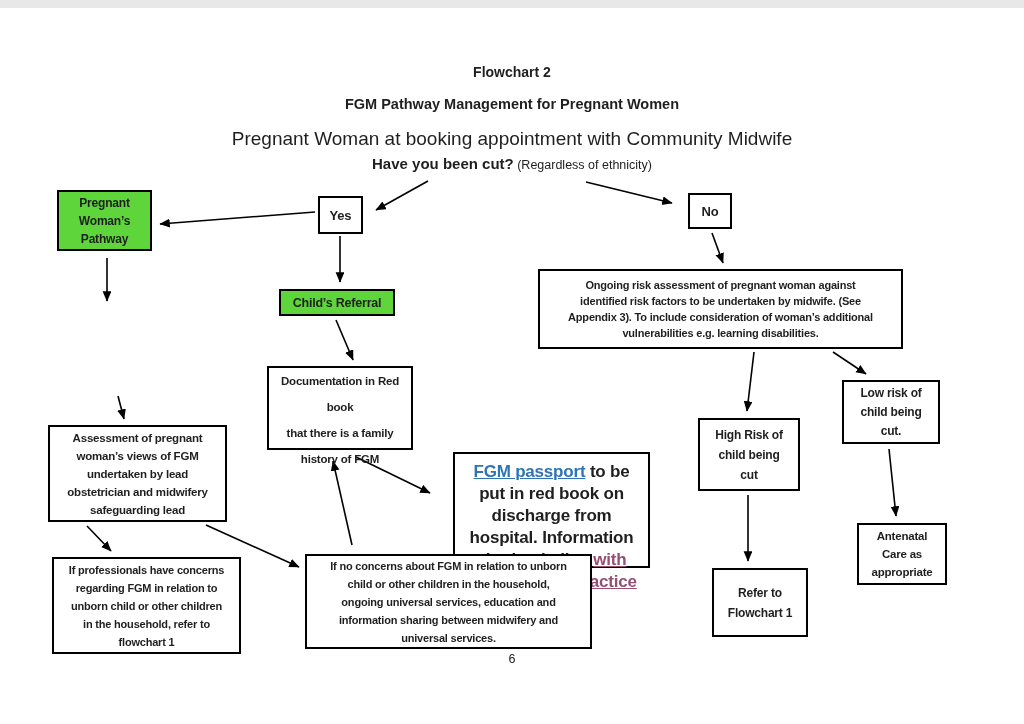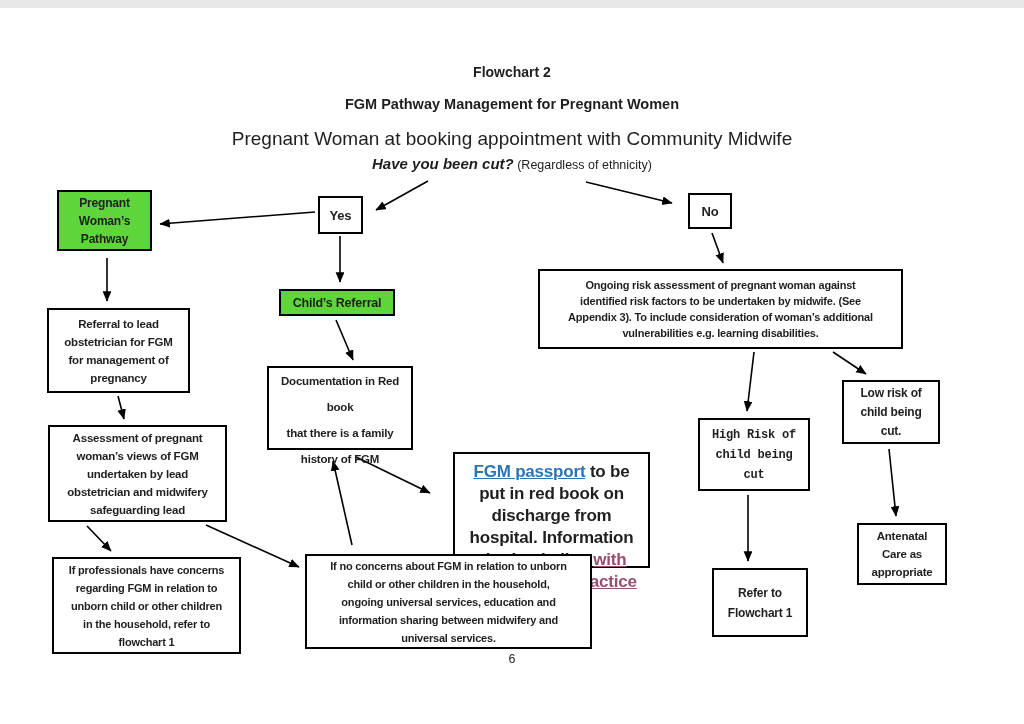--- a/index.html
+++ b/index.html
@@ -6,21 +6,21 @@
   .stage{
     position:relative;width:1024px;height:724px;background:#ffffff;
     font-family:"Liberation Sans",sans-serif;color:var(--text-black,#1f1f1f);
     overflow:hidden;margin:8px auto;
   }
   .hdr{position:absolute;left:0;width:1024px;text-align:center;}
   #h-title1{top:56px;font-size:14px;font-weight:bold;}
   #h-title2{top:88px;font-size:14.5px;font-weight:bold;}
   #h-subtitle{top:120px;font-size:19px;font-weight:normal;}
   #h-question{top:147px;font-size:15px;}
-  #h-question .q-bold{font-weight:bold;font-size:15px;font-style:italic;}
+  #h-question .q-bold{font-weight:bold;font-size:15px;}
   #h-question .q-note{font-weight:normal;font-size:12.5px;}
   #pageno{position:absolute;top:644px;left:0;width:1024px;text-align:center;font-size:12.5px;}
 
   .node{
     position:absolute;border:2px solid #000;background:#fff;box-sizing:border-box;
     display:flex;align-items:center;justify-content:center;text-align:center;
     font-weight:bold;white-space:pre-line;letter-spacing:-0.2px;
   }
   .green{background:var(--pathway-green,#5dd53b);}
 
@@ -28,21 +28,21 @@
   #n-yes{left:318px;top:188px;width:45px;height:38px;font-size:13px;}
   #n-no{left:688px;top:185px;width:44px;height:36px;font-size:13px;}
   #n-childs{left:279px;top:281px;width:116px;height:27px;font-size:12.5px;}
   #n-ongoing{left:538px;top:261px;width:365px;height:80px;font-size:11px;line-height:16px;padding:0 2px;}
   #n-referral{left:47px;top:300px;width:143px;height:85px;font-size:11.5px;line-height:18px;}
   #n-assessment{left:48px;top:417px;width:179px;height:97px;font-size:11.5px;line-height:18px;}
   #n-documentation{left:267px;top:358px;width:146px;height:84px;font-size:11.5px;line-height:26px;align-items:flex-start;}
   #n-fgm-passport{left:453px;top:444px;width:197px;height:116px;font-size:17px;line-height:22px;display:block;white-space:normal;padding:7px 4px 0 4px;}
   #n-if-prof{left:52px;top:549px;width:189px;height:97px;font-size:11px;line-height:18px;}
   #n-if-none{left:305px;top:546px;width:287px;height:95px;font-size:11px;line-height:18px;}
-  #n-high-risk{left:698px;top:410px;width:112px;height:73px;font-size:12px;line-height:20px;font-family:Liberation Mono, monospace;}
+  #n-high-risk{left:698px;top:410px;width:102px;height:73px;font-size:12px;line-height:20px;}
   #n-low-risk{left:842px;top:372px;width:98px;height:64px;font-size:12px;line-height:19px;}
   #n-refer-fc1{left:712px;top:560px;width:96px;height:69px;font-size:12px;line-height:20px;}
   #n-antenatal{left:857px;top:515px;width:90px;height:62px;font-size:11.5px;line-height:18px;}
 
   .lnk-blue{color:var(--link-blue,#2e74b5);text-decoration:underline;cursor:pointer;}
   .lnk-purple{color:var(--link-purple,#954f72);text-decoration:underline;cursor:pointer;}
 
   #arrows{position:absolute;left:0;top:0;width:1024px;height:724px;pointer-events:none;}
   #arrows line{stroke:#000;stroke-width:1.6;}
 </style>
@@ -83,24 +83,20 @@
   <div class="node green" id="n-pregnant">Pregnant
 Woman’s
 Pathway</div>
   <div class="node" id="n-yes">Yes</div>
   <div class="node" id="n-no">No</div>
   <div class="node green" id="n-childs">Child’s Referral</div>
   <div class="node" id="n-ongoing">Ongoing risk assessment of pregnant woman against
 identified risk factors to be undertaken by midwife. (See
 Appendix 3). To include consideration of woman’s additional
 vulnerabilities e.g. learning disabilities.</div>
-  <div class="node" id="n-referral">Referral to lead
-obstetrician for FGM
-for management of
-pregnancy</div>
   <div class="node" id="n-assessment">Assessment of pregnant
 woman’s views of FGM
 undertaken by lead
 obstetrician and midwifery
 safeguarding lead</div>
   <div class="node" id="n-documentation">Documentation in Red book
 that there is a family
 history of FGM</div>
 
   <div class="node" id="n-fgm-passport"><span class="lnk-blue">FGM passport</span><span> to be put in red book on discharge from hospital. Information sharing in line </span><span class="lnk-purple">with multi-agency practice guidance</span></div>

